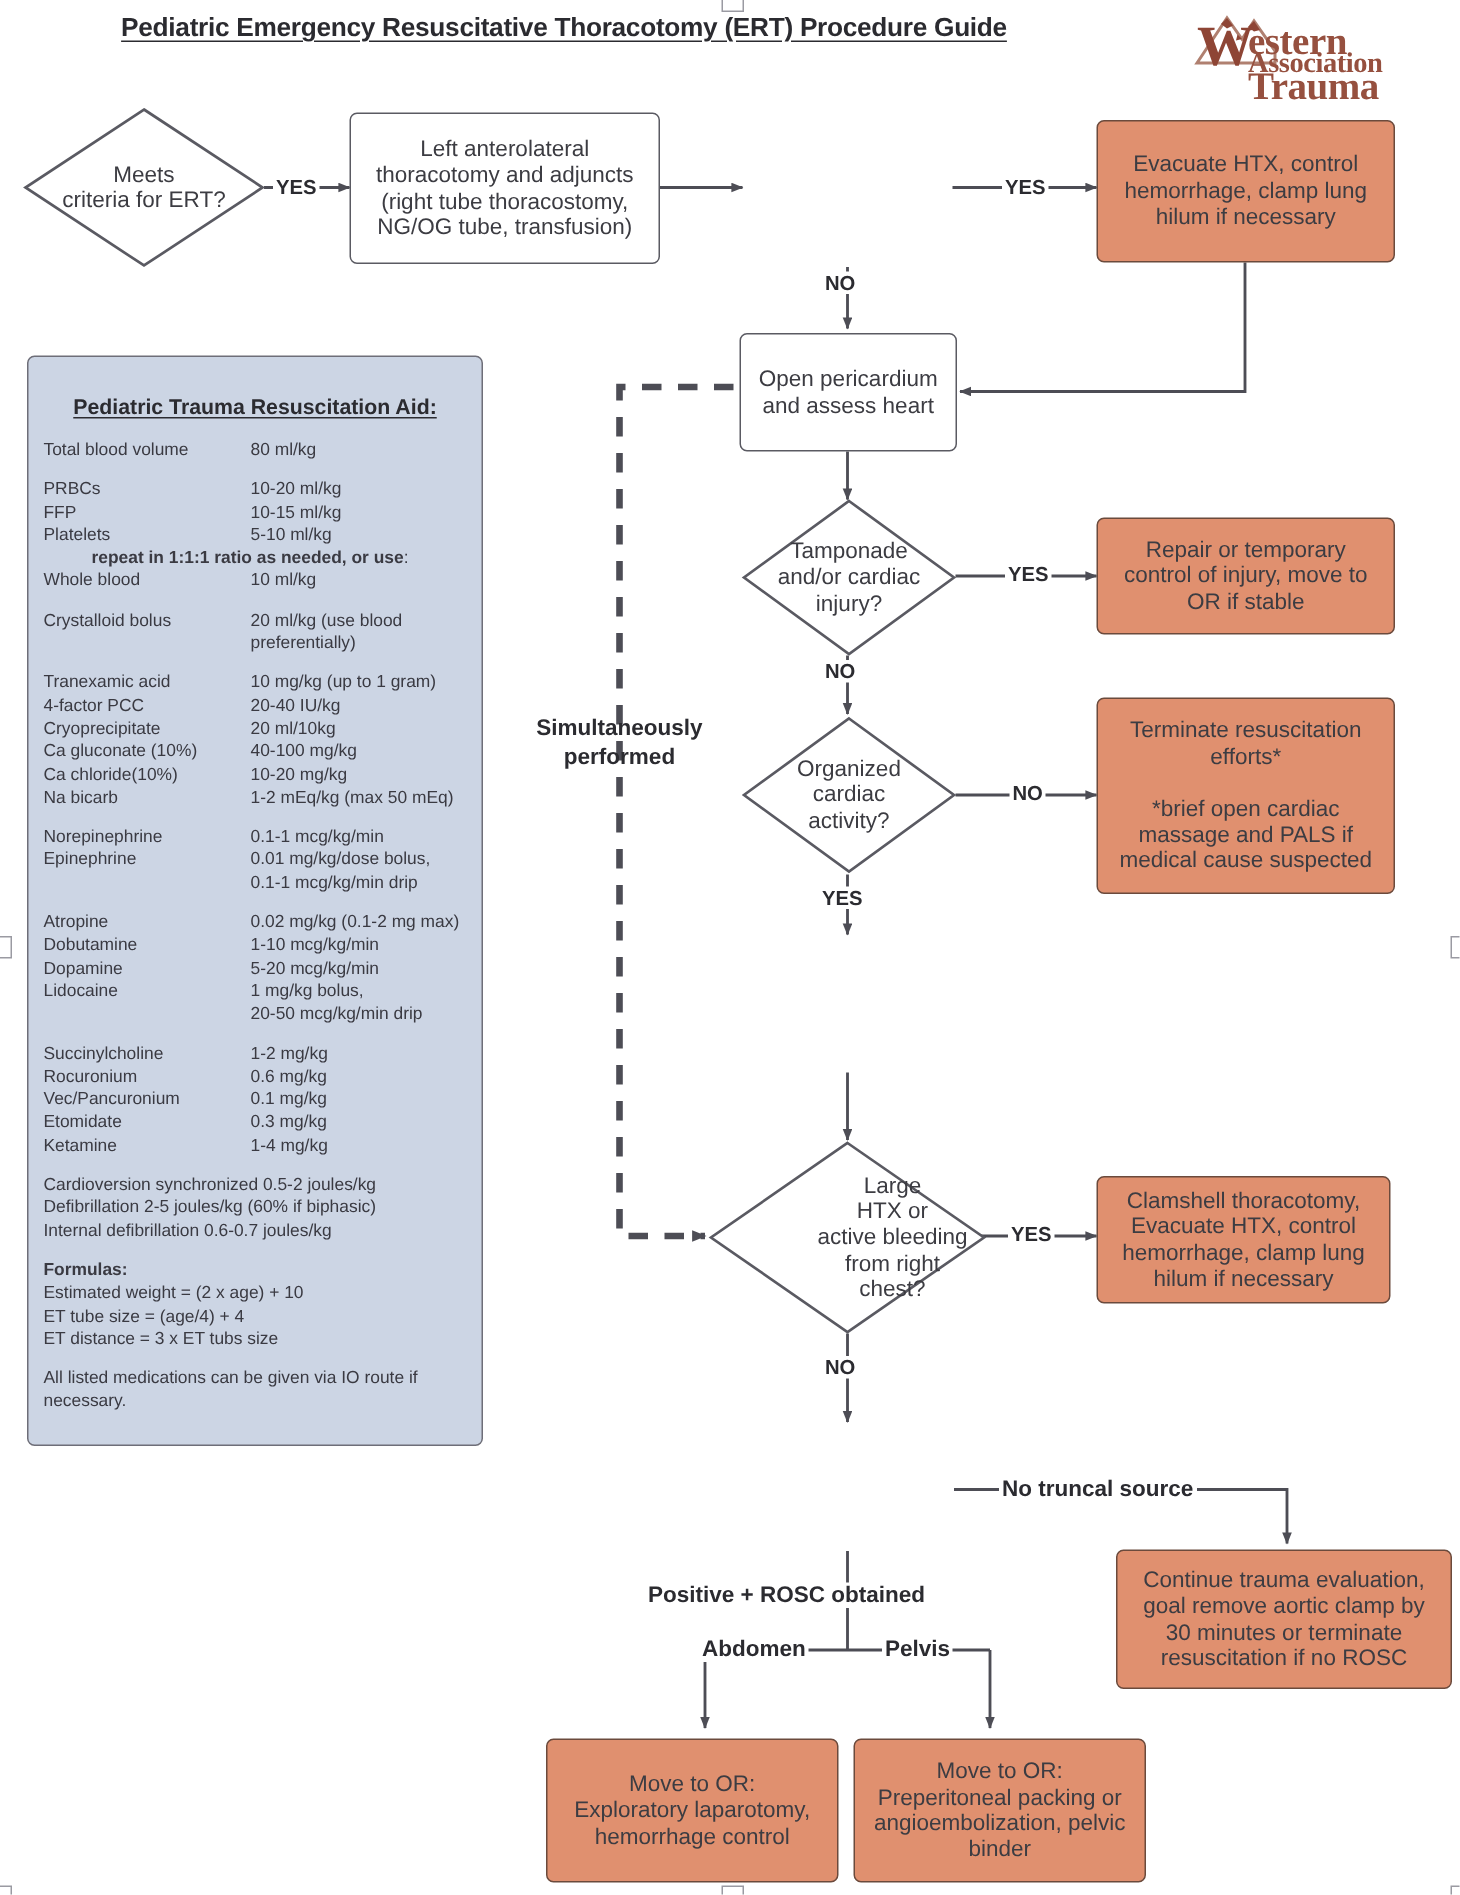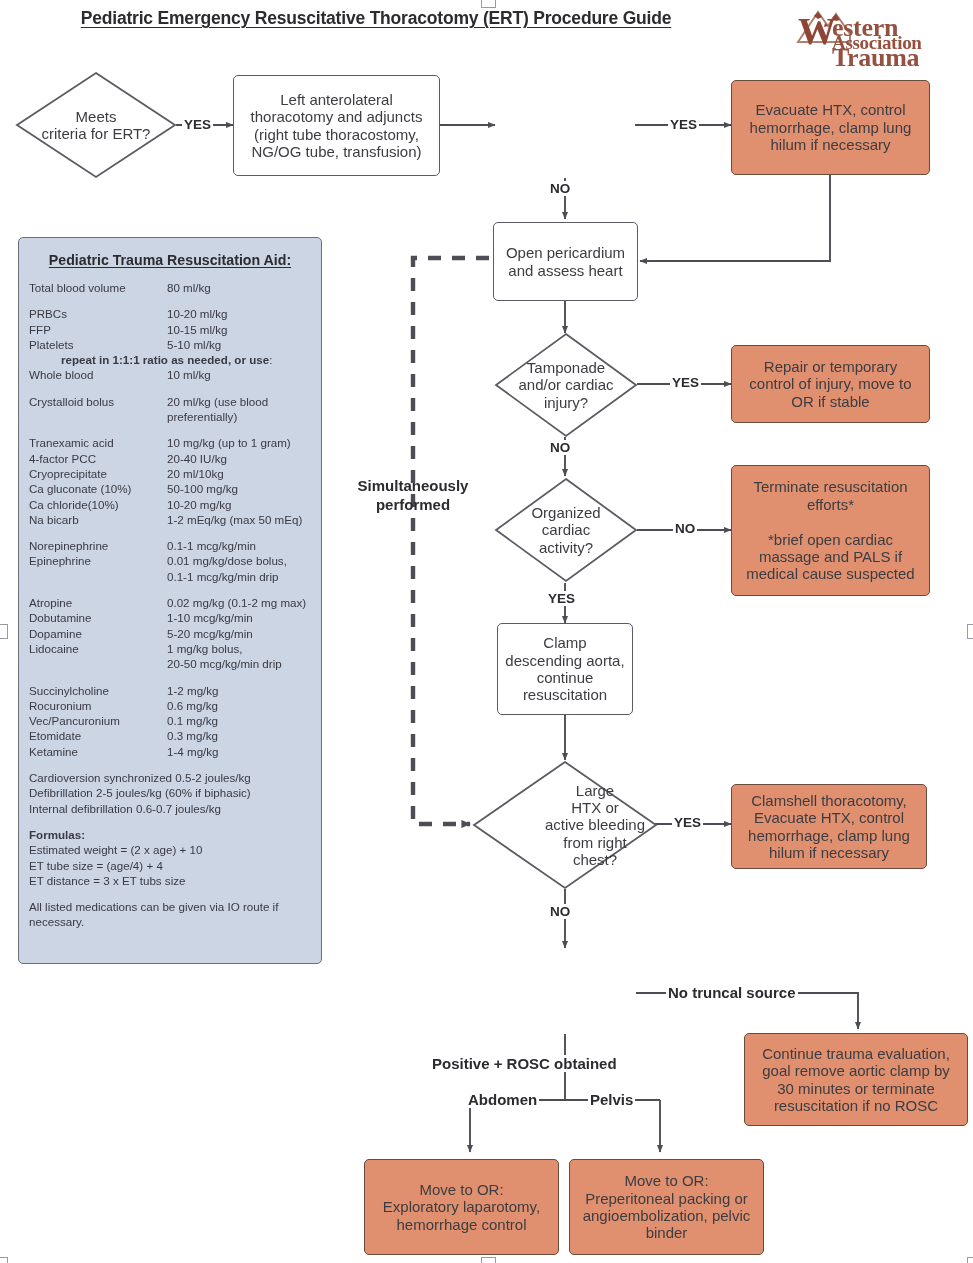--- a/index.html
+++ b/index.html
@@ -38,21 +38,21 @@
   .elabel{position:absolute;font-size:13.5px;font-weight:bold;color:#2b2b30;
           background:#fff;padding:0 2px;white-space:nowrap;}
   .elabel.big{font-size:15px;}
 
   .sim{position:absolute;left:338px;top:477px;width:150px;text-align:center;
        font-size:15px;font-weight:bold;color:#2b2b30;line-height:1.25;}
 
   
   .panel{position:absolute;left:18px;top:237px;width:304px;height:727px;
          background:#ccd5e4;border:1.6px solid #6e6e78;border-radius:5px;
-         box-sizing:border-box;padding:12px 10px 6px 10px;font-size:11.6px;color:#3a3a42;}
+         box-sizing:border-box;padding:24px 10px 6px 10px;font-size:11.6px;color:#3a3a42;}
   .panel h2{margin:2px 0 12px 0;font-size:14.2px;text-align:center;font-weight:bold;
             text-decoration:underline;text-underline-offset:2px;color:#2b2b30;}
   .prow{display:flex;line-height:1.32;gap:20px;}
   .prow .k{width:118px;flex:0 0 118px;}
   .prow .v{flex:1;}
   .pnote{font-weight:bold;padding-left:32px;line-height:1.32;}
   .pnote span.reg{font-weight:normal;}
   .gap{height:11px;}
   .pline{line-height:1.32;}
   .pbold{font-weight:bold;line-height:1.32;}
@@ -154,21 +154,20 @@
 
   <div class="diamond-wrap" style="left:493px;top:476px;width:146px;height:108px;">
     <svg width="146" height="108">
         <polygon points="73,3 143,54 73,105 3,54" fill="#fff" stroke="#5a5a62" stroke-width="1.8"></polygon>
       </svg>
     <div class="diamond-label">Organized<br>cardiac<br>activity?</div>
   </div>
 
   <div class="node rect salmon" style="left:731px;top:465px;width:199px;height:131px;">Terminate resuscitation<br>efforts*<br><br>*brief open cardiac<br>massage and PALS if<br>medical cause suspected</div>
 
-  <div class="node rect" style="left:497px;top:623px;width:136px;height:92px;">Clamp<br>descending aorta,<br>continue<br>resuscitation</div>
 
   <div class="diamond-wrap" style="left:470px;top:759px;width:190px;height:132px;">
     <svg width="190" height="132">
         <polygon points="95,3 186,66 95,129 4,66" fill="#fff" stroke="#5a5a62" stroke-width="1.8"></polygon>
       </svg>
     <div class="diamond-label" style="padding:0 30px;">Large<br>HTX or<br>active bleeding<br>from right<br>chest?</div>
   </div>
 
   <div class="node rect salmon" style="left:731px;top:784px;width:196px;height:85px;">Clamshell thoracotomy,<br>Evacuate HTX, control<br>hemorrhage, clamp lung<br>hilum if necessary</div>
 
@@ -237,21 +236,21 @@
         <div class="prow">
           <div class="k">4-factor PCC</div>
           <div class="v">20-40 IU/kg</div>
         </div>
         <div class="prow">
           <div class="k">Cryoprecipitate</div>
           <div class="v">20 ml/10kg</div>
         </div>
         <div class="prow">
           <div class="k">Ca gluconate (10%)</div>
-          <div class="v">50-100 mg/kg</div>
+          <div class="v">40-100 mg/kg</div>
         </div>
         <div class="prow">
           <div class="k">Ca chloride(10%)</div>
           <div class="v">10-20 mg/kg</div>
         </div>
         <div class="prow">
           <div class="k">Na bicarb</div>
           <div class="v">1-2 mEq/kg (max 50 mEq)</div>
         </div>
         <div class="gap"></div>

